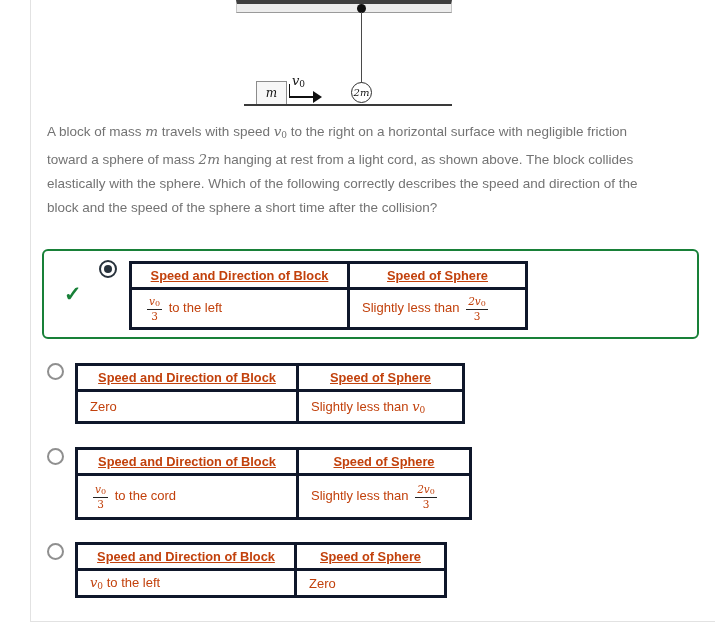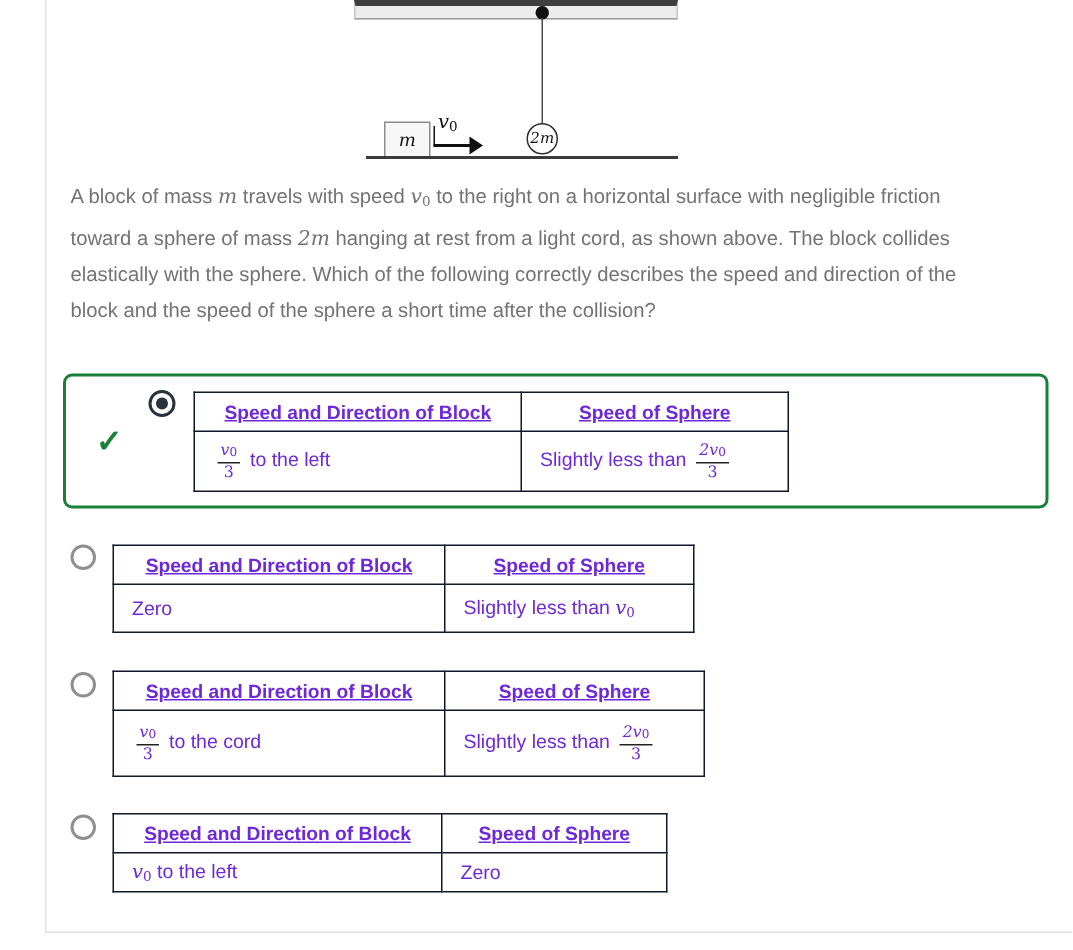--- a/index.html
+++ b/index.html
@@ -57,21 +57,21 @@
                           border-radius: 50%; background: #28323c; }
   .option-a .radio { left: 55px; top: 9px; }
   .option-b .radio, .option-c .radio, .option-d .radio { left: 7px; top: 9px; }
 
   .opt-table { position: absolute; border-collapse: collapse; background: #fff; table-layout: fixed; }
   .option-a .opt-table { left: 85px; top: 10px; }
   .option-b .opt-table { left: 35px; top: 9px; }
   .option-c .opt-table { left: 35px; top: 8px; }
   .option-d .opt-table { left: 35px; top: 8px; }
 
-  .opt-table th, .opt-table td { border: 1px solid #0f172a; color: #6d28d9; background: #fff; }
+  .opt-table th, .opt-table td { border: 3px solid #0f172a; color: #c2410c; background: #fff; }
   .opt-table th { font-weight: 700; text-decoration: underline; text-align: center;
                   font-size: 12.8px; height: 26px; padding: 2px 10px; }
   .opt-table td { text-align: left; font-size: 13px; padding: 4px 12px; }
 
   .option-a td { height: 40px; }
   .option-b td { height: 32px; }
   .option-c td { height: 44px; }
   .option-d td { height: 20px; }
 
   .option-a th:nth-child(1), .option-a td:nth-child(1) { width: 218px; }

